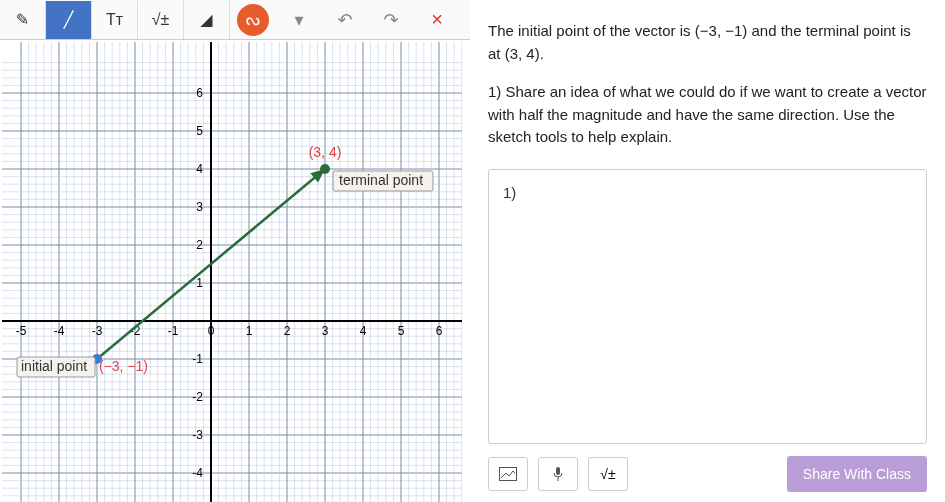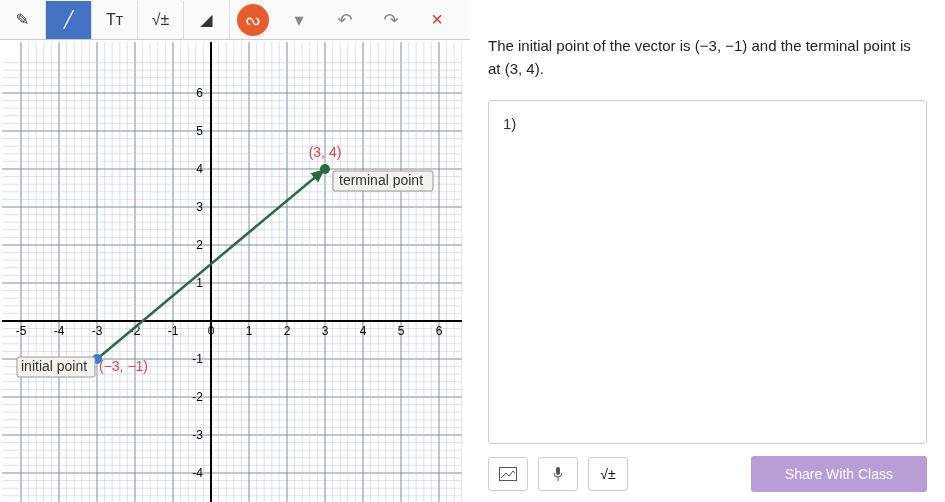--- a/index.html
+++ b/index.html
@@ -15,25 +15,25 @@
   .graph { position: relative; width: 460px; height: 460px; margin: 2px; background: #fff; }
   .grid line { stroke: #b8c5e0; stroke-width: 0.5; }
   .grid line.major { stroke: #7a8ca8; stroke-width: 1; }
   .axis line { stroke: #000; stroke-width: 2; }
   .axis-label { font-size: 12px; fill: #000; }
   .vec-line { stroke: #2a6b3c; stroke-width: 2.5; }
   .vec-point { fill: #2a6b3c; }
   .start-point { fill: #3a7bd5; }
   .right { flex: 1; padding: 20px 18px 10px 18px; display: flex; flex-direction: column; }
   .problem-text { font-size: 15px; color: #222; line-height: 1.5; }
-  .problem-text p { margin-bottom: 16px; margin-top: 15px; }
+  .problem-text p { margin-bottom: 16px; }
   .answer-box { border: 1px solid #ccc; border-radius: 3px; padding: 14px; min-height: 120px; font-size: 15px; color: #333; margin-top: 4px; flex: 1; position: relative; }
   .controls { display: flex; gap: 10px; align-items: center; margin-top: 12px; }
   .ctrl-btn { width: 40px; height: 34px; border: 1px solid #ccc; border-radius: 3px; background: #fff; display: flex; align-items: center; justify-content: center; cursor: pointer; font-size: 14px; }
-  .share-btn { margin-left: auto; background: #b89dd6; color: #fff; border: none; padding: 10px 34px; border-radius: 3px; font-size: 14px; cursor: pointer; }
+  .share-btn { margin-left: auto; background: #b89dd6; color: #fff; border: none; padding: 10px 16px; border-radius: 3px; font-size: 14px; cursor: pointer; }
   .annot { font-size: 14px; fill: #333; }
   .annot-box { fill: #f5f2ed; stroke: #999; }
 </style>
 </head>
 <body>
 
 <div class="container">
   <div class="left">
     <div class="toolbar">
       <div class="tool">✎</div>
@@ -211,20 +211,21 @@
         <text class="annot" id="init-text" x="19" y="329">initial point</text>
         <text class="annot" id="init-coord" style="fill:#d44" x="97" y="329">(−3, −1)</text>
       </svg>
     </div>
   </div>
   <div class="right">
     <div class="problem-text">
       <p>
         <span>The initial point of the vector is </span><span>(−3, −1)</span><span> and the terminal point is at </span><span>(3, 4)</span><span>.</span>
       </p>
+      <p>1) Share an idea of what we could do if we want to create a vector with half the magnitude and have the same direction. Use the sketch tools to help explain.</p>
     </div>
     <div class="answer-box">
       <span>1)</span>
     </div>
     <div class="controls">
       <div class="ctrl-btn">
         <svg width="18" height="14">
             <rect x="0.5" y="0.5" width="17" height="13" fill="none" stroke="#555"></rect>
             <polyline points="2,11 7,6 10,9 14,4 16,6" fill="none" stroke="#555"></polyline>
           </svg>

